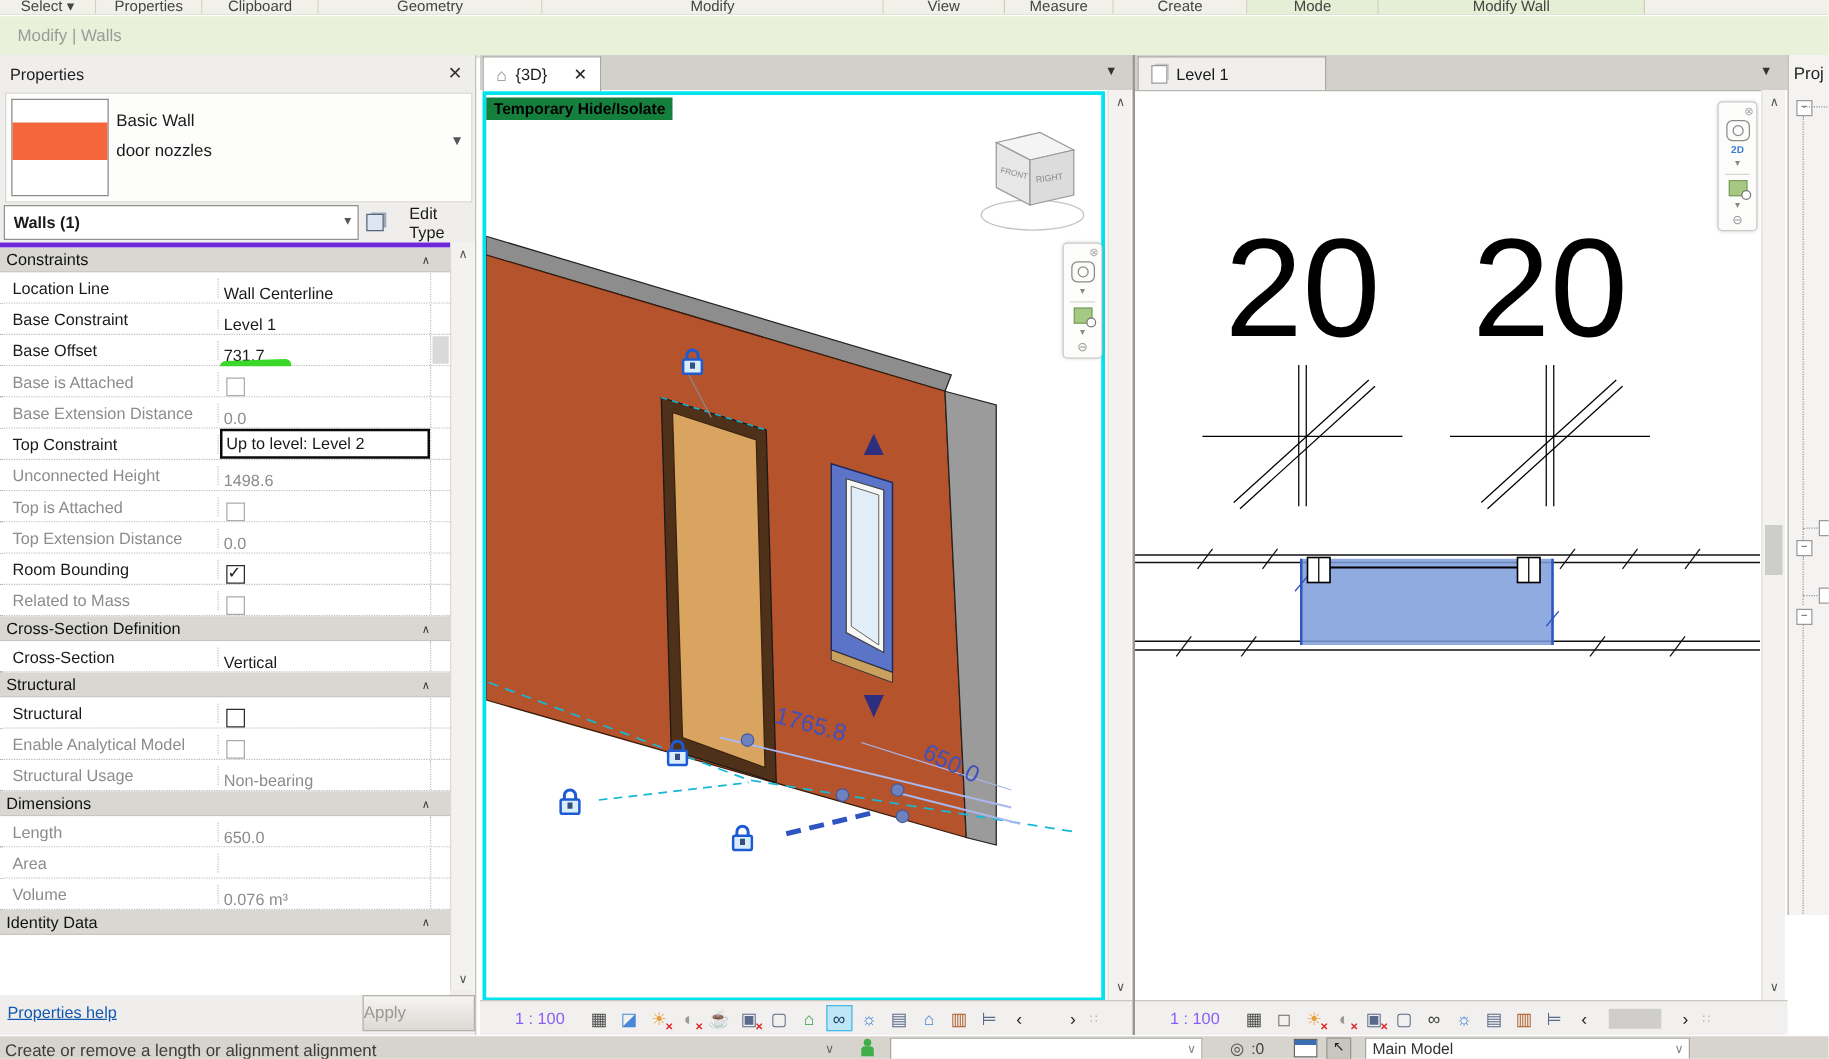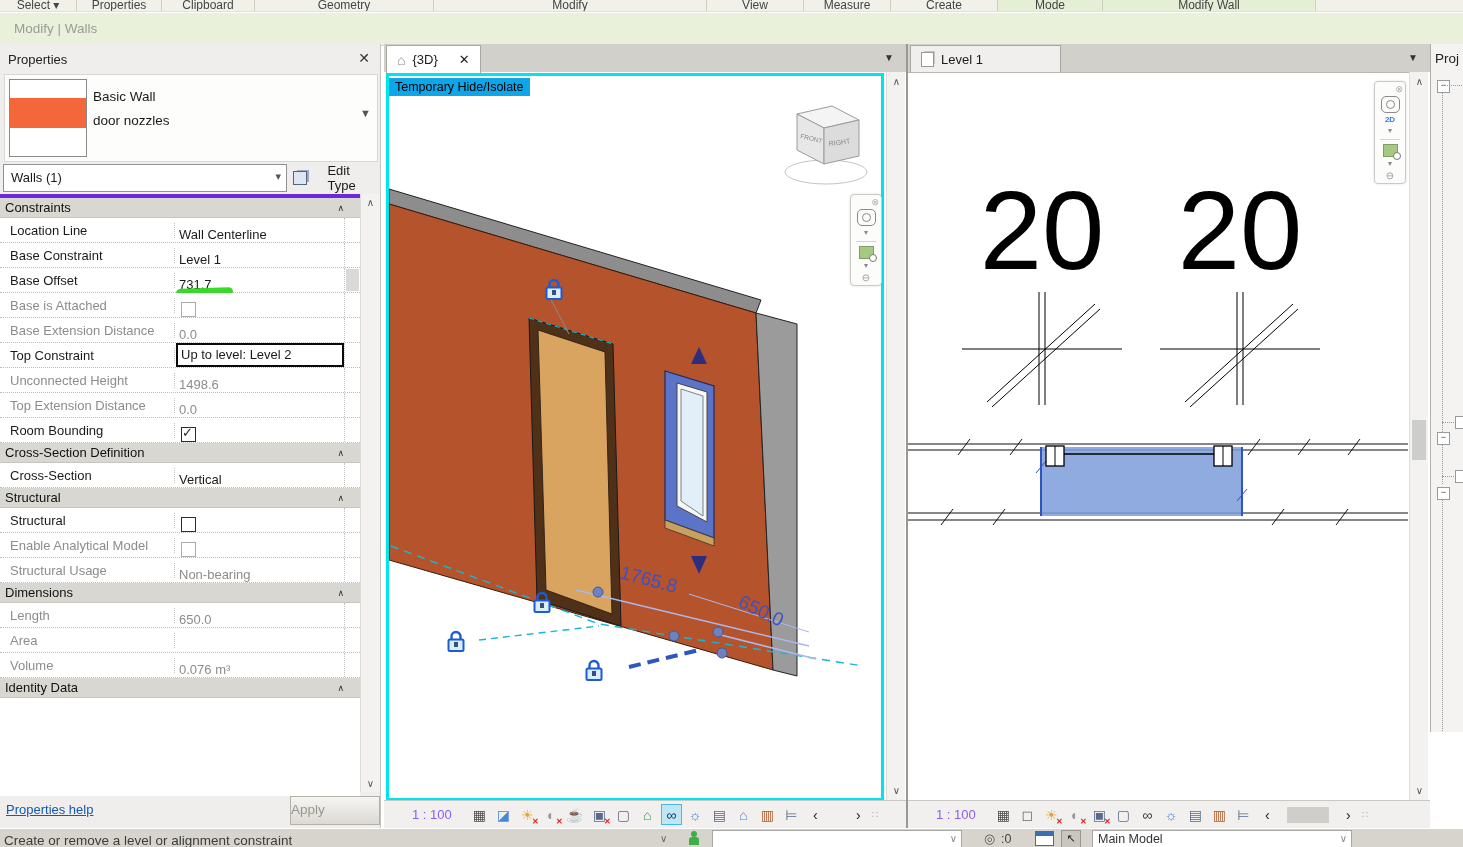--- a/index.html
+++ b/index.html
@@ -22,21 +22,21 @@
   .propPanel{left:0;top:44px;width:380px;height:784px;background:#efeeec;border-right:1px solid #c4c2bd}
   .ptitle{position:absolute;left:8px;top:8px;font-size:13px;color:#222}
   .px{position:absolute;right:10px;top:6px;font-size:14px;color:#333;cursor:pointer}
   .typebox{position:absolute;left:4px;top:30px;width:372px;height:86px;background:#fdfdfc;border:1px solid #d8d6d2}
   .swatch{position:absolute;left:4px;top:4px;width:76px;height:76px;background:#fff;border:1px solid #8a8a8a}
   .swband{position:absolute;left:0;top:18px;width:100%;height:30px}
   .tsfam{position:absolute;left:88px;top:14px;font-size:13.5px}
   .tstyp{position:absolute;left:88px;top:38px;font-size:13.5px}
   .tschev{position:absolute;right:6px;top:32px;color:#555;font-size:11px}
   .combo{position:absolute;left:3px;top:120px;width:282px;height:26px;background:#fff;border:1px solid #919191}
-  .combo b{font-weight:400;position:absolute;left:7px;top:5px}
+  .combo b{font-weight:700;position:absolute;left:7px;top:5px}
   .combo i{font-style:normal;position:absolute;right:5px;top:5px;color:#555;font-size:11px}
   .editType{position:absolute;left:292px;top:120px;width:86px;height:26px;border:1px solid transparent;display:flex;align-items:center;gap:20px;cursor:pointer}
   .etIcon{width:13px;height:12px;border:1px solid #567;background:#dde6f2;box-shadow:3px -2px 0 -1px #9ab}
   
   .ptable{position:absolute;left:0;top:150px;width:360px;height:598px;background:#fff;overflow:hidden;border-top:4px solid #6d28d9}
   .prow{position:relative;display:flex;align-items:center;height:24px;border-bottom:1px dotted #bdbdbd;background:#fff}
   .phdr{height:19px;background:#d8d7d2;border-bottom:1px solid #c6c5c0;color:#111}
   .phdr .hl{padding-left:5px}
   .phdr .hc{margin-left:auto;padding-right:16px;font-size:9px;color:#333}
   .plabel{width:164px;padding-left:10px;border-right:1px dotted #c2c2c2;white-space:nowrap;overflow:hidden;flex:none}
@@ -187,30 +187,44 @@
         <span class="pmini"></span>
       </div>
       <div class="prow">
         <span class="plabel dis">Unconnected Height</span>
         <span class="pval">
           <span class="dis">1498.6</span>
         </span>
         <span class="pmini"></span>
       </div>
       <div class="prow">
+        <span class="plabel dis">Top is Attached</span>
+        <span class="pval">
+          <span class="cb cbdis"></span>
+        </span>
+        <span class="pmini"></span>
+      </div>
+      <div class="prow">
         <span class="plabel dis">Top Extension Distance</span>
         <span class="pval">
           <span class="dis">0.0</span>
         </span>
         <span class="pmini"></span>
       </div>
       <div class="prow">
         <span class="plabel">Room Bounding</span>
         <span class="pval">
           <span class="cb on"></span>
+        </span>
+        <span class="pmini"></span>
+      </div>
+      <div class="prow">
+        <span class="plabel dis">Related to Mass</span>
+        <span class="pval">
+          <span class="cb cbdis"></span>
         </span>
         <span class="pmini"></span>
       </div>
       <div class="prow phdr">
         <span class="hl">Cross-Section Definition</span>
         <span class="hc">∧</span>
       </div>
       <div class="prow">
         <span class="plabel">Cross-Section</span>
         <span class="pval">
@@ -285,21 +299,21 @@
 <div class="a tabbar" style="left:384px;width:522px">
   <div class="vtab" style="left:2px;background:#fff">
     <span class="houseIc">⌂</span>
     <span>{3D}</span>
     <span class="tabx">✕</span>
   </div>
   <span class="tabChev" style="left:500px">▼</span>
 </div>
 
 <div class="a" style="left:386px;top:73px;width:498px;height:728px;border:3px solid #00e4ee;background:#fff;box-sizing:border-box">
-  <div style="position:absolute;left:0px;top:2px;background:#0ea5e9;color:#000;font-weight:normal;font-size:12.5px;padding:2px 6px">Temporary Hide/Isolate</div>
+  <div style="position:absolute;left:0px;top:2px;background:#15803d;color:#000;font-weight:bold;font-size:12.5px;padding:2px 6px">Temporary Hide/Isolate</div>
 
   <svg width="492" height="722" viewBox="0 0 492 722" style="position:absolute;left:0;top:0">
     <defs>
       <g id="lk">
         <path d="M3.5,9 V5.5 a4.5,4.5 0 0 1 9,0 V9" fill="none" stroke="#1d5bd3" stroke-width="2.4"></path>
         <rect x="0.5" y="8.5" width="15" height="11.5" rx="1.5" fill="#d9edfc" stroke="#1d5bd3" stroke-width="2"></rect>
         <rect x="6" y="11" width="4" height="5" fill="#35507e"></rect>
       </g>
     </defs>
 
@@ -516,21 +530,21 @@
   <div class="tdoc" style="left:24px;top:372px"></div>
   <div class="treebox" style="left:6px;top:388px">−</div>
   <div class="dotv" style="left:11px;top:400px;height:40px"></div>
   <div class="doth" style="left:11px;top:432px;width:20px"></div>
   <div class="tdoc" style="left:24px;top:426px"></div>
   <div class="treebox" style="left:6px;top:443px">−</div>
   <div class="dotv" style="left:11px;top:455px;height:330px"></div>
 </div>
 
 <div class="a statusbar">
-  <span class="stmsg">Create or remove a level or alignment constraint</span>
+  <span class="stmsg">Create or remove a length or alignment alignment</span>
   <span class="a" style="left:660px;top:4px;font-size:10px;color:#666">∨</span>
   <span class="wperson" style="left:688px;top:2px"></span>
   <div class="stCombo" style="left:712px;top:1px;width:248px">
     <i>∨</i>
   </div>
   <span class="a" style="left:984px;top:2px;color:#555;font-size:13px">◎</span>
   <span class="a" style="left:1001px;top:3px;color:#444;font-size:12.5px">:0</span>
   <div class="a" style="left:1035px;top:2px;width:17px;height:13px;background:#fff;border:1px solid #666">
     <div style="position:absolute;left:0;top:0;width:100%;height:4px;background:#3a6fb0"></div>
   </div>

